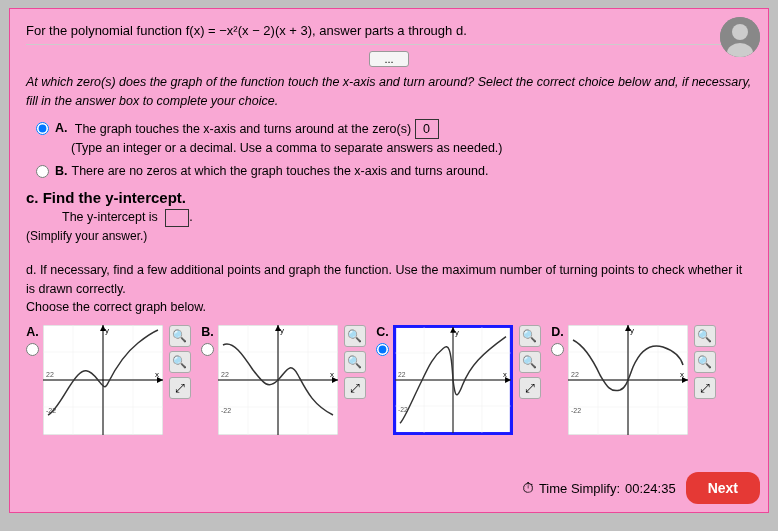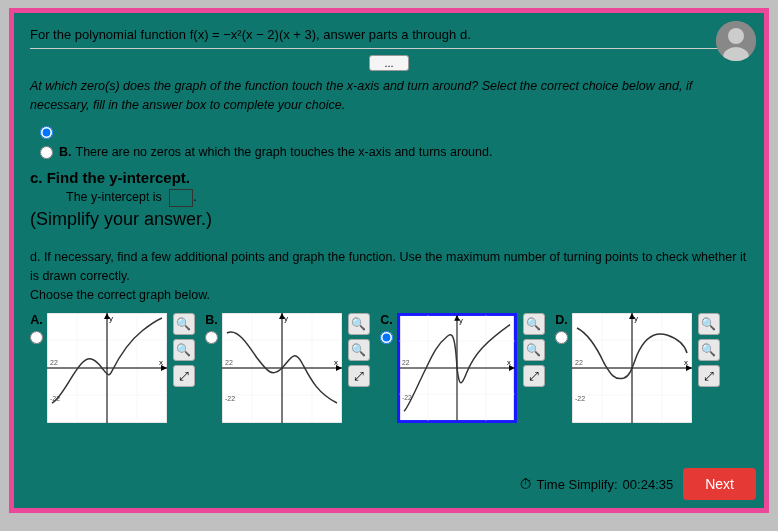--- a/index.html
+++ b/index.html
@@ -5,24 +5,24 @@
     * { box-sizing: border-box; margin: 0; padding: 0; }
     body {
       font-family: Arial, sans-serif;
       background: #c0c0c0;
       width: 778px;
       height: 531px;
       overflow: hidden;
       position: relative;
     }
     .main-container {
-      background: #0f766e;
+      background: #f9a8d4;
       width: 760px;
       margin: 8px auto;
-      border: 5px solid #ec4899;
+      border: 1px solid #ec4899;
       padding: 14px 16px 10px 16px;
       position: relative;
       min-height: 505px;
     }
     .problem-title {
       font-size: 13px;
       margin-bottom: 6px;
       border-bottom: 1px solid #ccc;
       padding-bottom: 6px;
     }
@@ -77,21 +77,21 @@
       font-weight: bold;
       margin-top: 8px;
       margin-bottom: 3px;
     }
     .yintercept-text {
       font-size: 12.5px;
       margin-bottom: 2px;
       margin-left: 36px;
     }
     .simplify-note {
-      font-size: 18px;
+      font-size: 12px;
       margin-bottom: 18px;
     }
     .part-d-text {
       font-size: 12.5px;
       margin-top: 8px;
       margin-bottom: 8px;
       line-height: 1.5;
     }
     .graphs-row {
       display: flex;
@@ -142,24 +142,24 @@
       gap: 5px;
       font-size: 13px;
     }
     .timer-icon {
       font-size: 15px;
     }
     .next-btn {
       background: #e53935;
       color: #fff;
       border: none;
-      border-radius: 4px;
+      border-radius: 12px;
       padding: 8px 22px;
       font-size: 14px;
-      font-weight: normal;
+      font-weight: bold;
       cursor: pointer;
     }
     .avatar {
       position: absolute;
       top: 8px;
       right: 8px;
       width: 40px;
       height: 40px;
       border-radius: 50%;
       background: #888;
@@ -191,20 +191,27 @@
     <span class="expand-btn">...</span>
   </div>
 
   <div class="question-text">
     <span>At which zero(s) does the graph of the function touch the x-axis and turn around? Select the correct choice below and, if necessary, fill in the answer box to complete your choice.</span>
   </div>
 
   <div class="radio-group">
     <div class="radio-item">
       <input type="radio" name="partb" checked="" style="">
+      <div>
+        <span style="font-weight:bold;margin-right:4px;">A.</span>
+        <span>The graph touches the x-axis and turns around at the zero(s)</span>
+        <span class="answer-box">0</span>
+        <br>
+        <span style="margin-left:16px;">(Type an integer or a decimal. Use a comma to separate answers as needed.)</span>
+      </div>
     </div>
     <div class="radio-item">
       <input type="radio" name="partb" style="">
       <span style="font-weight:bold;margin-right:4px;">B.</span>
       <span>There are no zeros at which the graph touches the x-axis and turns around.</span>
     </div>
   </div>
 
   <div class="part-label">c. Find the y-intercept.</div>
   <div class="yintercept-text">

